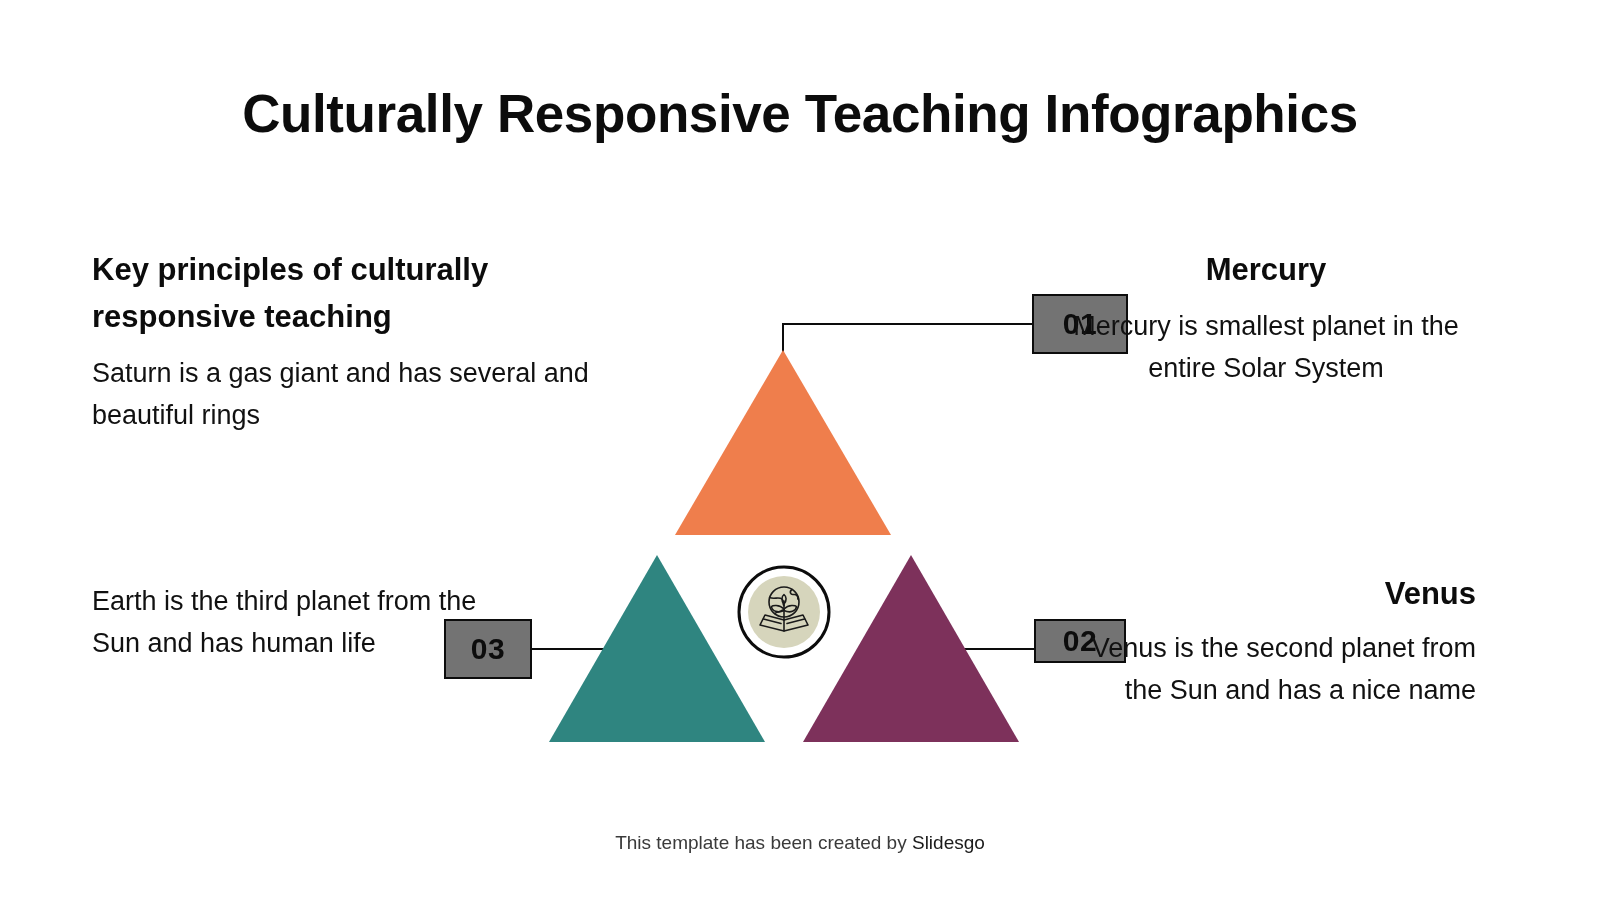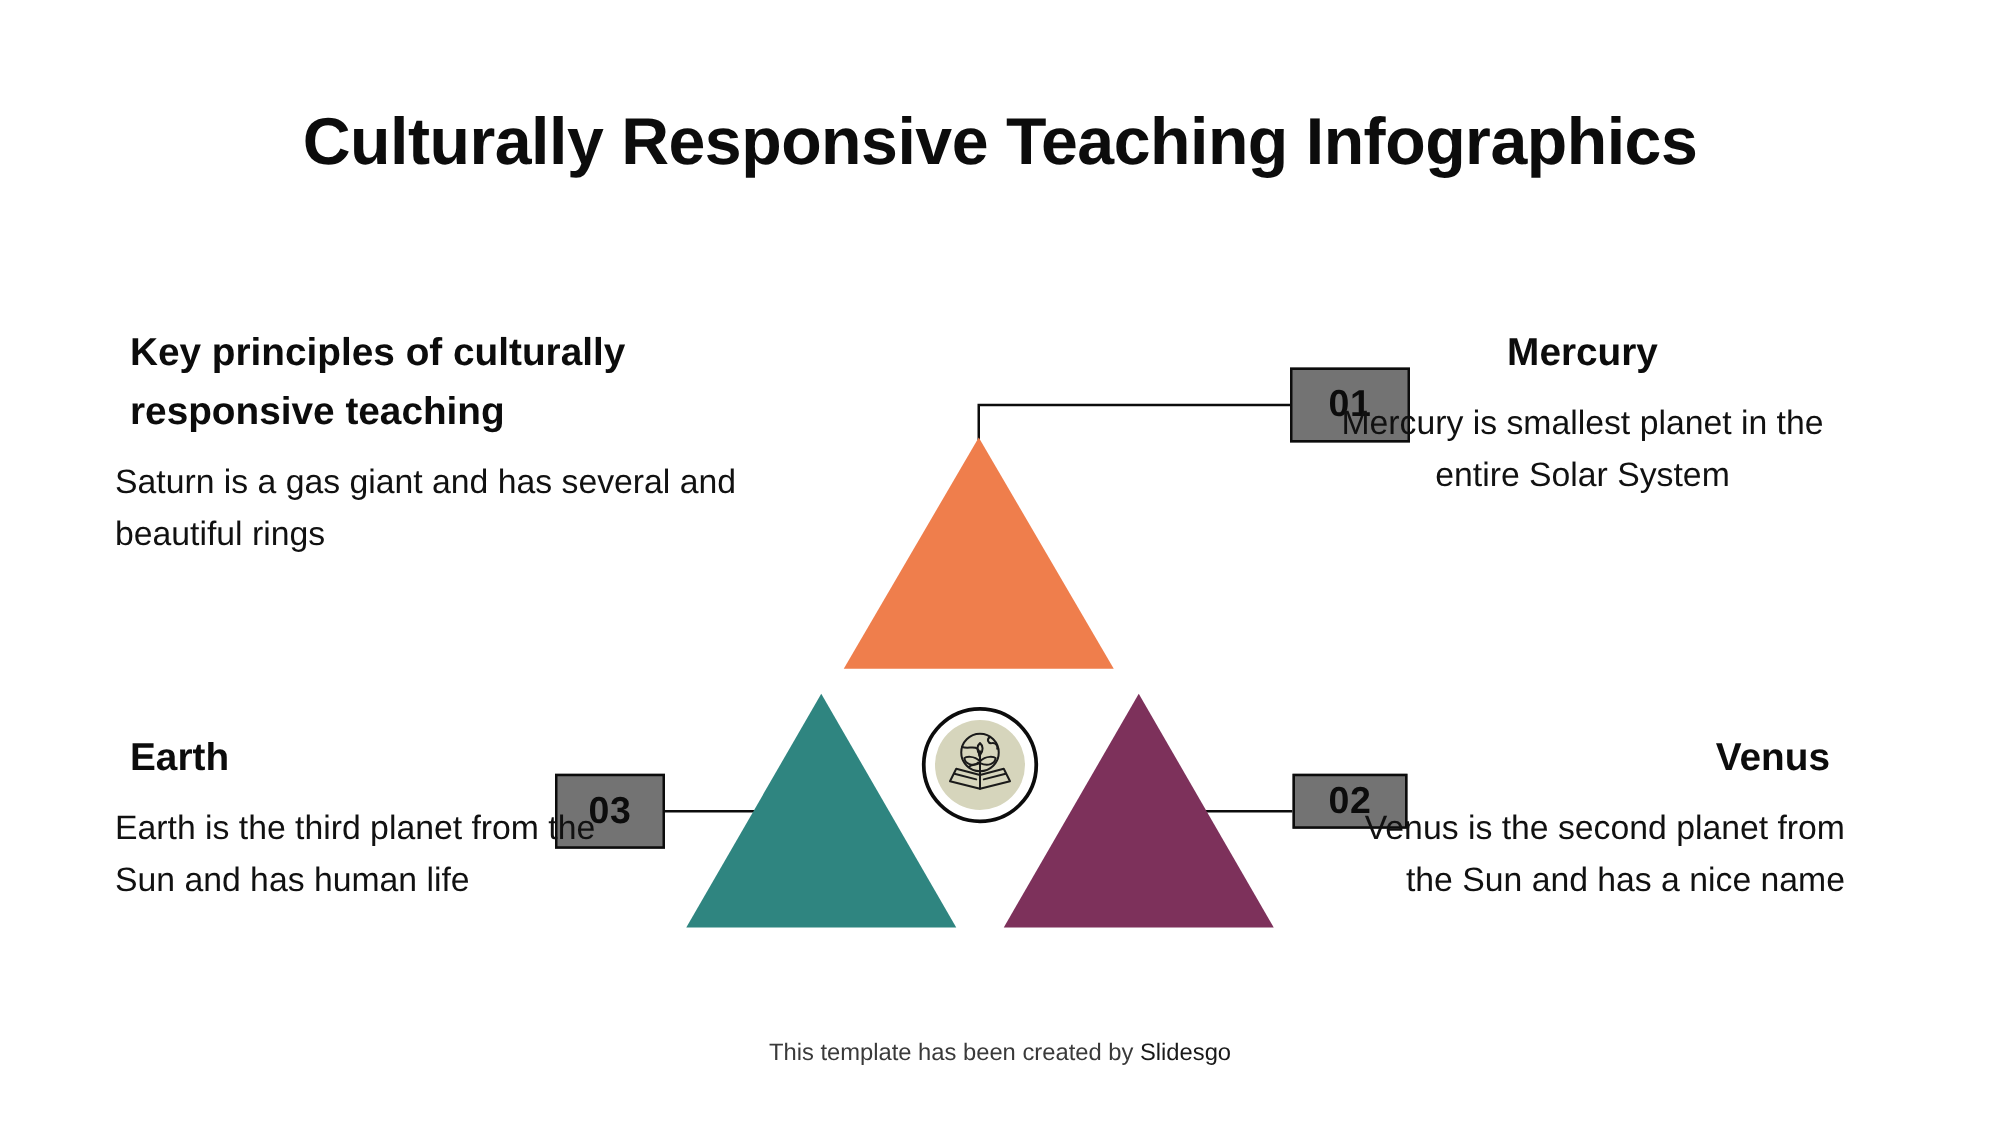--- a/index.html
+++ b/index.html
@@ -38,21 +38,21 @@
 
   
   .block {
     position: absolute;
   }
   .block .heading {
     font-size: 31px;
     font-weight: 700;
     line-height: 1.52;
     color: #0c0c0c;
-    margin: 12px;
+    margin: 0;
   }
   .block .body {
     font-size: 27px;
     font-weight: 400;
     line-height: 1.56;
     color: #111111;
     margin: 0;
   }
   .block.align-left  { text-align: left; }
   .block.align-right { text-align: right; }
@@ -164,21 +164,20 @@
     <p class="heading">Key principles of culturally responsive teaching</p>
     <p class="body">Saturn is a gas giant and has several and beautiful rings</p>
   </div>
 
   <div class="block align-right" id="block-mercury">
     <p class="heading">Mercury</p>
     <p class="body">Mercury is smallest planet in the entire Solar System</p>
   </div>
 
   <div class="block align-left" id="block-earth">
-    <p class="heading">Earth</p>
     <p class="body">Earth is the third planet from the Sun and has human life</p>
   </div>
 
   <div class="block align-right" id="block-venus">
     <p class="heading">Venus</p>
     <p class="body">Venus is the second planet from the Sun and has a nice name</p>
   </div>
 
   <div class="footer">
     <span>This template has been created by </span><b>Slidesgo</b>

